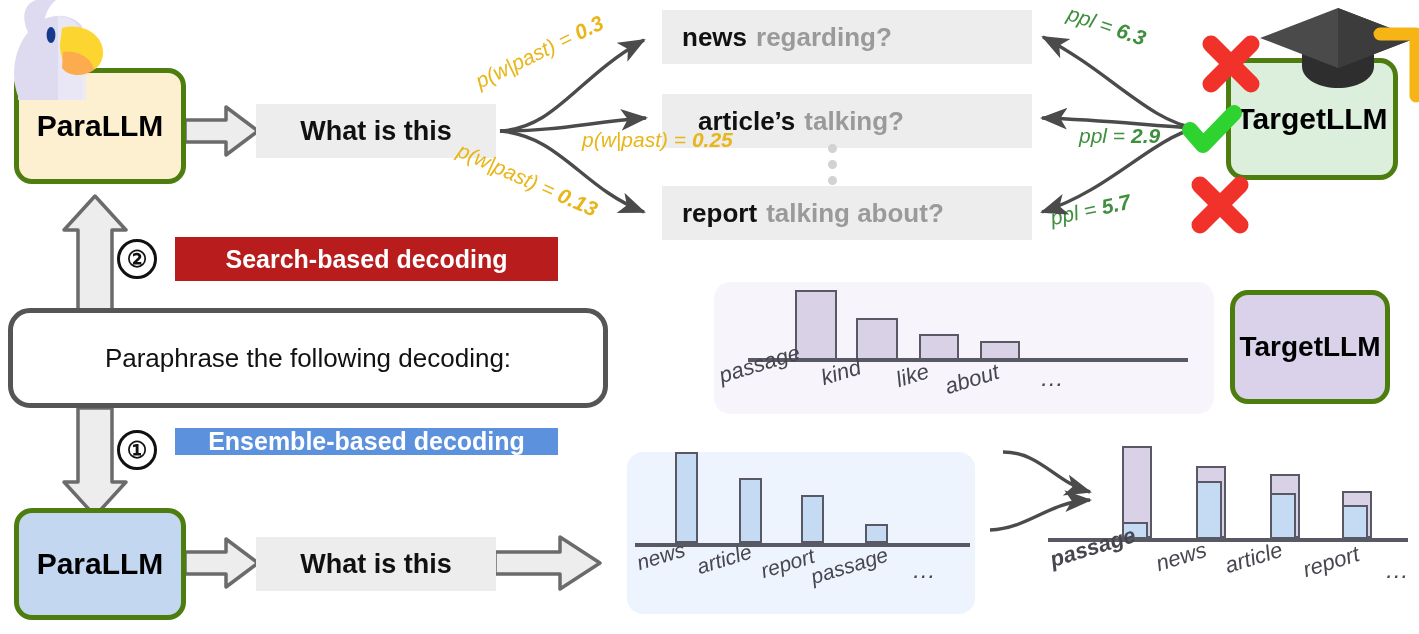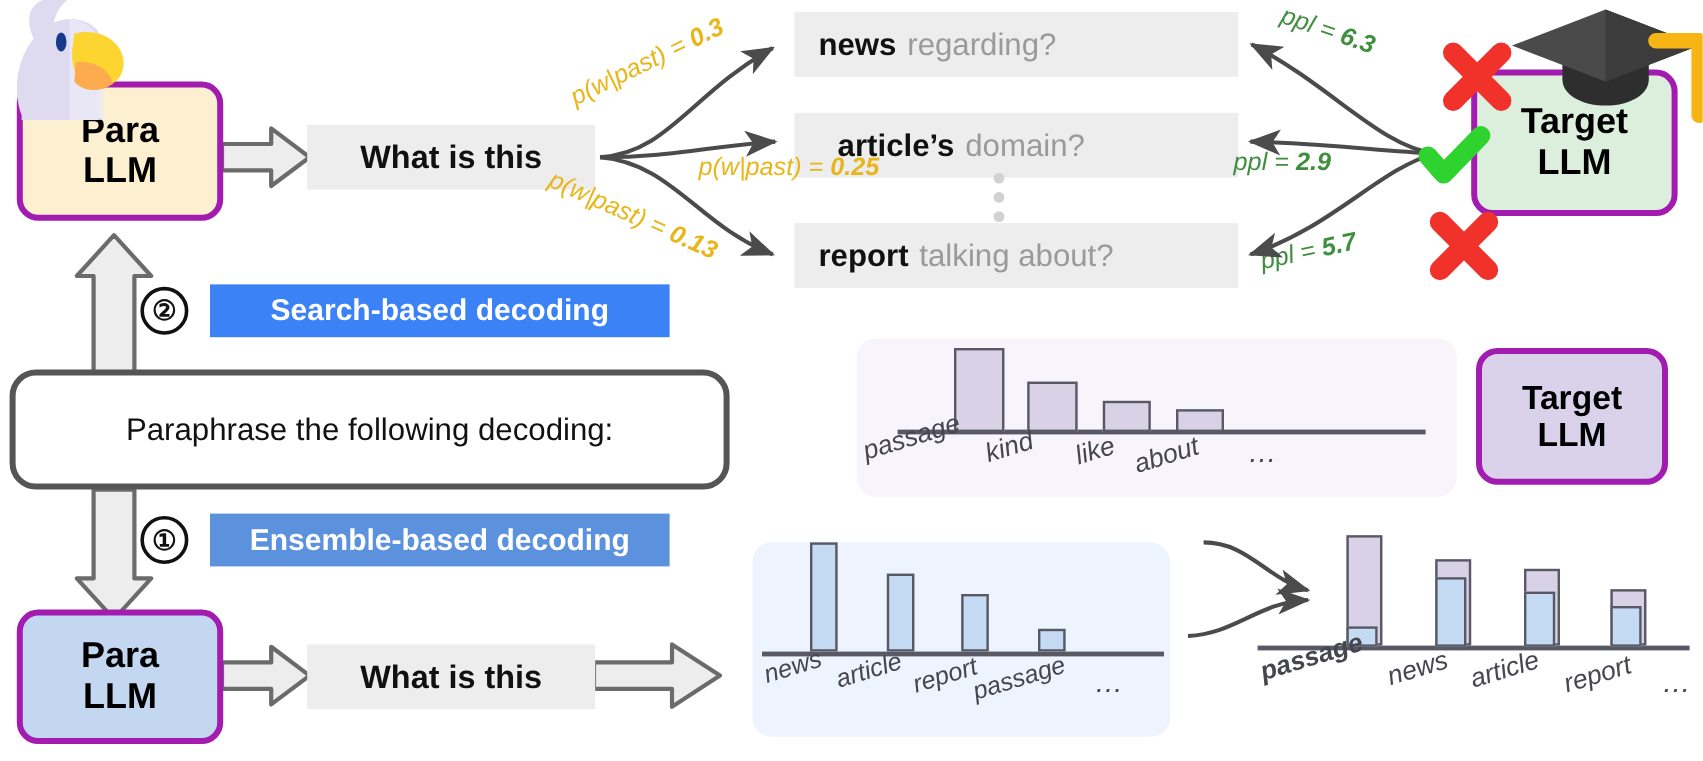--- a/index.html
+++ b/index.html
@@ -12,45 +12,45 @@
     width:1419px;
     height:634px;
     background:#ffffff;
     overflow:hidden;
   }
   .abs{position:absolute;}
 
   
   .llm-box{
     position:absolute;
-    border:5px solid #a21caf;
+    border:5px solid #4d7c0f;
     border-radius:18px;
     display:flex;
-    flex-direction:column;
+    flex-direction:row;
     align-items:center;
     justify-content:center;
     font-weight:bold;
     color:#000;
     line-height:1.12;
     box-sizing:border-box;
     z-index:6;
   }
   .llm-box .l1,.llm-box .l2{display:block;}
 
   
   .chip{
     position:absolute;
     background:#ededed;
     display:flex;
     align-items:center;
     box-sizing:border-box;
     z-index:4;
   }
   .chip .bold{font-weight:bold;color:#111;}
-  .chip .grey{font-weight:normal;color:#9a9a9a;}
+  .chip .grey{font-weight:bold;color:#9a9a9a;}
 
   
   .badge{
     position:absolute;
     display:flex;
     align-items:center;
     justify-content:center;
     color:#ffffff;
     font-weight:bold;
     box-sizing:border-box;
@@ -216,21 +216,21 @@
     <span class="bold">What is this</span>
   </div>
 
   <div class="chip" style="left:662px;top:10px;width:370px;height:54px;padding-left:20px;font-size:26px;">
     <span class="bold">news</span>
     <span class="grey" style="margin-left:9px;">regarding?</span>
   </div>
 
   <div class="chip" style="left:662px;top:94px;width:370px;height:54px;padding-left:36px;font-size:26px;">
     <span class="bold">article’s</span>
-    <span class="grey" style="margin-left:9px;">domain?</span>
+    <span class="grey" style="margin-left:9px;">talking?</span>
   </div>
 
   <div class="chip" style="left:662px;top:186px;width:370px;height:54px;padding-left:20px;font-size:26px;">
     <span class="bold">report</span>
     <span class="grey" style="margin-left:9px;">talking about?</span>
   </div>
 
   <div id="vdots" style="left:828px;top:144px;">
     <i></i>
       <i></i>
@@ -283,34 +283,34 @@
   <div class="mlabel ml-yellow" style="left:582px;top:128px;">
     <span>p(w|past) = </span><span class="v">0.25</span>
   </div>
   <div class="mlabel ml-yellow" style="left:452px;top:168px;transform:rotate(24deg);">
     <span>p(w|past) = </span><span class="v">0.13</span>
   </div>
 
   <div class="mlabel ml-green" style="left:1066px;top:14px;transform:rotate(19deg);">
     <span>ppl = </span><span class="v">6.3</span>
   </div>
-  <div class="mlabel ml-green" style="left:1028px;top:124px;">
+  <div class="mlabel ml-green" style="left:1079px;top:124px;">
     <span>ppl = </span><span class="v">2.9</span>
   </div>
   <div class="mlabel ml-green" style="left:1050px;top:198px;transform:rotate(-12deg);">
     <span>ppl = </span><span class="v">5.7</span>
   </div>
 
   <div class="circ-num" style="left:117px;top:239px;">②</div>
-  <div class="badge" style="left:175px;top:237px;width:383px;height:44px;background:#3b82f6;font-size:25px;">
+  <div class="badge" style="left:175px;top:237px;width:383px;height:44px;background:#b91c1c;font-size:25px;">
     <span>Search-based decoding</span>
   </div>
 
   <div class="circ-num" style="left:117px;top:430px;">①</div>
-  <div class="badge" style="left:175px;top:428px;width:383px;height:44px;background:#5b91dd;font-size:25px;">
+  <div class="badge" style="left:175px;top:428px;width:383px;height:27px;background:#5b91dd;font-size:25px;">
     <span>Ensemble-based decoding</span>
   </div>
 
   <div id="prompt-box" style="left:8px;top:308px;width:600px;height:100px;">
     <div class="p1">Paraphrase the following decoding:</div>
   </div>
 
   <div class="chart-panel" style="left:714px;top:282px;width:500px;height:132px;background:#f7f5fb;"></div>
   <div class="axis" style="left:748px;top:358px;width:440px;"></div>
 

